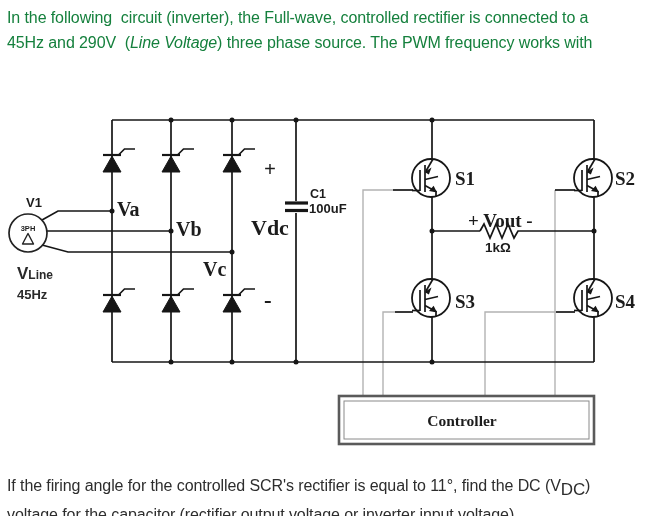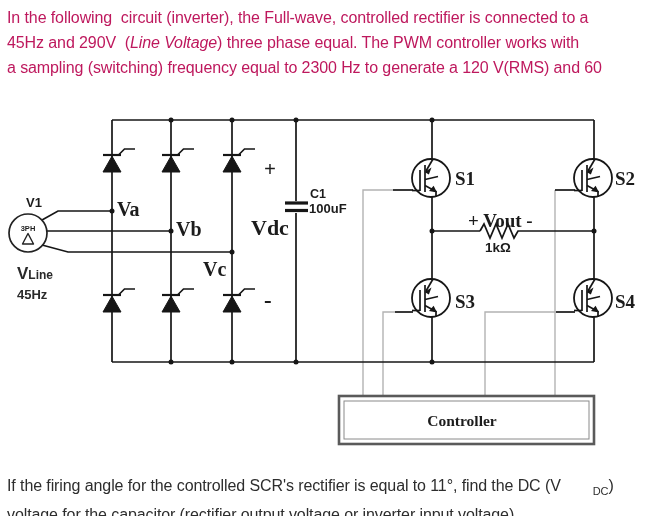--- a/index.html
+++ b/index.html
@@ -2,41 +2,40 @@
 <html><head>
 <meta charset="utf-8">
 <style>
   html,body { margin:0; padding:0; }
   body {
     width:653px; height:516px; position:relative; background:#ffffff;
     font-family:"Liberation Sans", sans-serif; overflow:hidden;
   }
   .intro {
     position:absolute; left:7px; top:5px; width:646px;
-    font-size:16px; line-height:25px; color:#be185d; letter-spacing:-0.1px;
+    font-size:16px; line-height:25px; color:#15803d; letter-spacing:-0.1px;
   }
   .intro .ln, .question .ln { white-space:pre-wrap; }
   .question {
     position:absolute; left:7px; top:471px; width:646px;
     font-size:16px; line-height:29px; color:#2d2d2d; letter-spacing:-0.1px;
   }
-  .question sub { font-size:11px; line-height:0;margin-left:32px; }
+  .question sub { font-size:17px; line-height:0; }
   .circuit-wrap { position:absolute; left:0; top:105px; width:653px; height:352px; }
   svg text { font-weight:bold; fill:#1c1c1c; }
   .tserif { font-family:"Liberation Serif", serif; }
   .tsans  { font-family:"Liberation Sans", sans-serif; }
   .tmed   { font-family:"Liberation Sans", sans-serif; font-weight:600 !important; fill:#2a2a2a; }
 </style>
 </head>
 <body>
 
 <div class="intro">
   <div class="ln">In the following  circuit (inverter), the Full-wave, controlled rectifier is connected to a</div>
-  <div class="ln"><span>45Hz and 290V  (</span><i>Line Voltage</i><span>) three phase equal. The PWM controller works with</span></div>
-  <div class="ln">a sampling (switching) frequency equal to 2300 Hz to generate a 120 V(RMS) and 60</div>
+  <div class="ln"><span>45Hz and 290V  (</span><i>Line Voltage</i><span>) three phase source. The PWM frequency works with</span></div>
 </div>
 
 <div class="circuit-wrap">
 <svg width="653" height="352" viewBox="0 0 653 352" xmlns="http://www.w3.org/2000/svg">
   <defs>
 
     <g id="thy">
       <path d="M-9,0 H9" stroke="#161616" stroke-width="2.2" fill="none"></path>
       <path d="M-9,17 L9,17 L0,1.2 Z" fill="#161616" stroke="#161616" stroke-width="1" stroke-linejoin="round"></path>
       <path d="M7,-0.5 L12.5,-6 H23" stroke="#161616" stroke-width="1.7" fill="none"></path>

